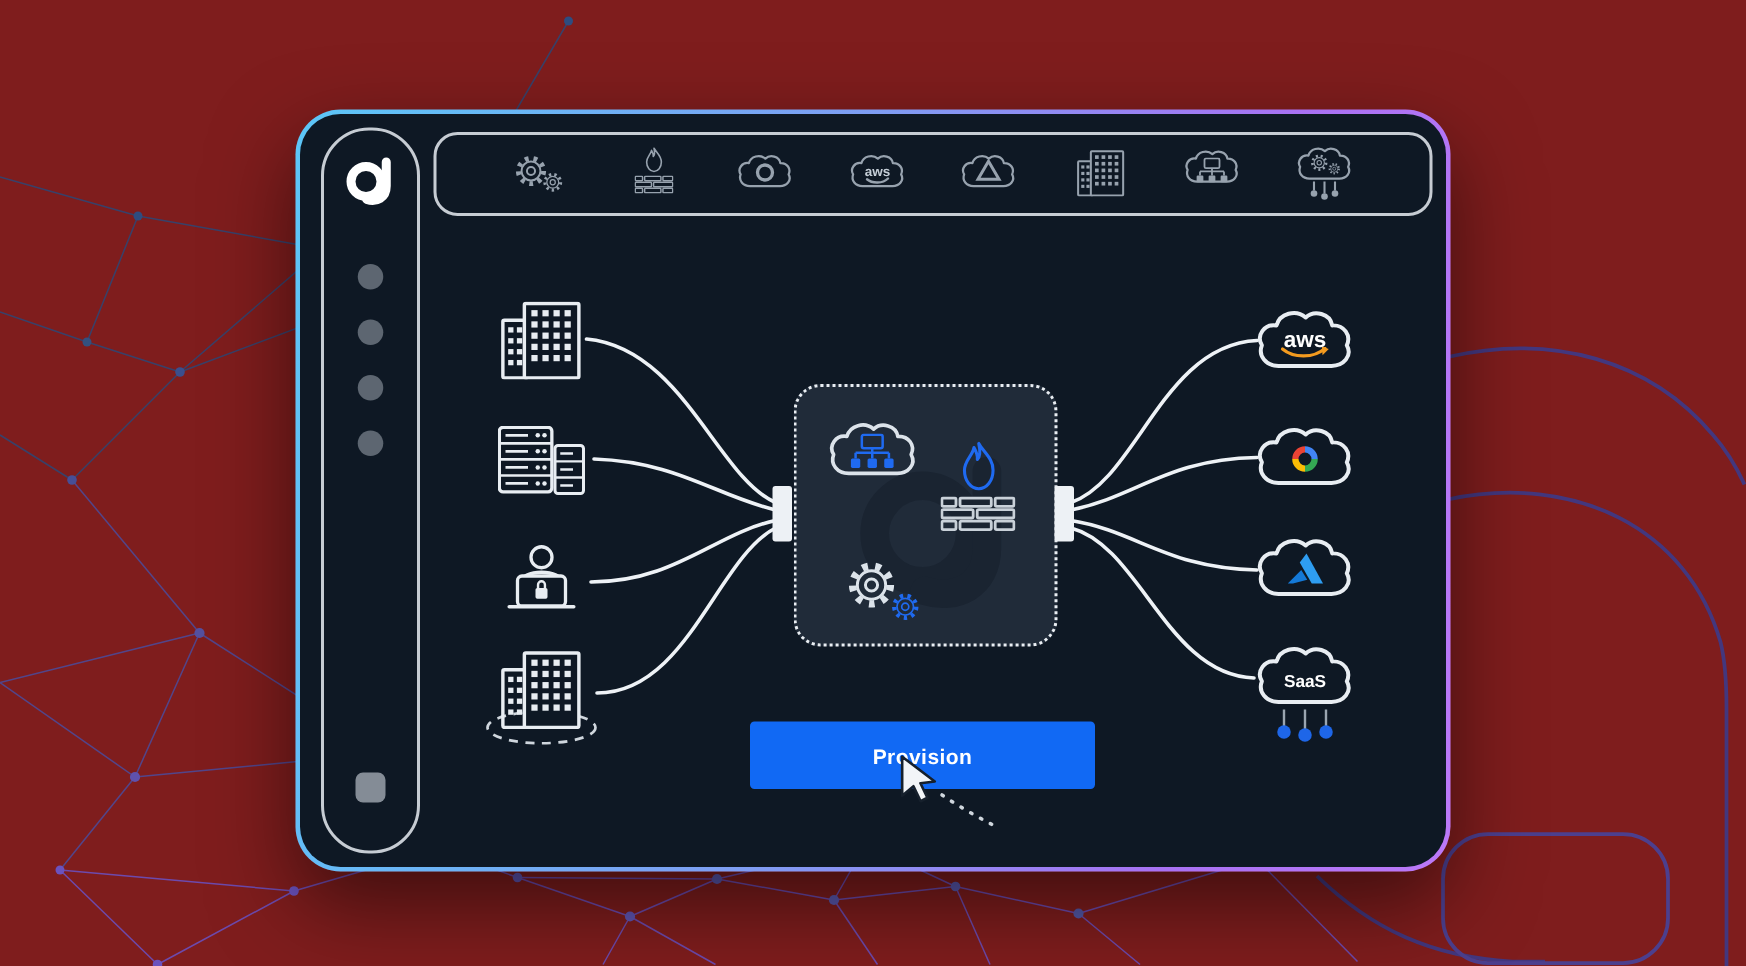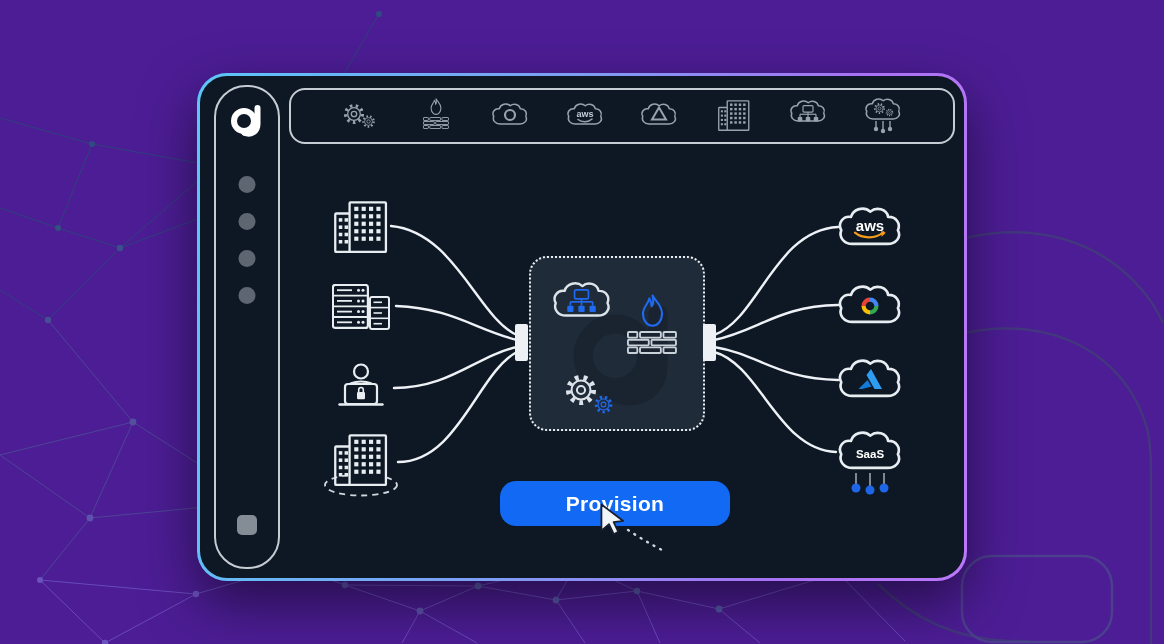--- a/index.html
+++ b/index.html
@@ -1,38 +1,38 @@
 <!DOCTYPE html>
 <html><head>
 <meta charset="utf-8">
 <style>
   html,body{margin:0;padding:0;background:#151f2b;font-family:"Liberation Sans",sans-serif;}
-  #stage{position:relative;width:1164px;height:644px;overflow:hidden;background:#4c1d95;}
+  #stage{position:relative;width:1164px;height:644px;overflow:hidden;background:#7f1d1d;}
   .abs{position:absolute;}
   svg{display:block;}
   svg text{font-family:"Liberation Sans",sans-serif;}
 
   
   .window-frame{left:197px;top:73px;width:770px;height:508px;border-radius:30px;
     background:linear-gradient(100deg,#5cc6f7 0%,#7e9df3 45%,#a871f3 78%,#bb79f8 100%);
     padding:3px;box-sizing:border-box;box-shadow:0 22px 55px rgba(0,0,0,.5);}
   .window-body{width:100%;height:100%;border-radius:27px;background:#0e1824;}
 
   .sidebar{left:214px;top:85px;width:66px;height:484px;border:2px solid #c6ccd3;border-radius:32px;box-sizing:border-box;}
   .side-dot{left:50%;transform:translateX(-50%);width:17px;height:17px;border-radius:50%;background:#5d6671;}
   .side-square{left:50%;transform:translateX(-50%);top:428px;width:20px;height:20px;border-radius:5px;background:#848c96;}
 
   .toolbar{left:289px;top:88px;width:666px;height:56px;border:2px solid #c6ccd3;border-radius:16px;
     box-sizing:border-box;display:flex;align-items:center;justify-content:space-between;padding:0 48px;color:#97a2ae;}
   .tool{display:flex;align-items:center;justify-content:center;width:44px;height:44px;cursor:pointer;}
 
   .hub{left:529px;top:256px;width:176px;height:175px;border:2px dotted #e9eef3;border-radius:18px;background:#202b39;box-sizing:border-box;}
 
-  .btn{left:500px;top:481px;width:230px;height:45px;background:#1169f4;border-radius:16px;color:#ffffff;
-    font-size:21px;font-weight:700;display:flex;align-items:center;justify-content:center;letter-spacing:.3px;cursor:pointer;}
+  .btn{left:500px;top:481px;width:230px;height:45px;background:#1169f4;border-radius:3px;color:#ffffff;
+    font-size:14px;font-weight:700;display:flex;align-items:center;justify-content:center;letter-spacing:.3px;cursor:pointer;}
 
   .white-ic{color:#e8edf2;}
   .soft-ic{color:#dce3ea;}
 </style>
 </head>
 <body>
 
 <div id="stage">
 
   <svg width="0" height="0" style="position:absolute" aria-hidden="true">

